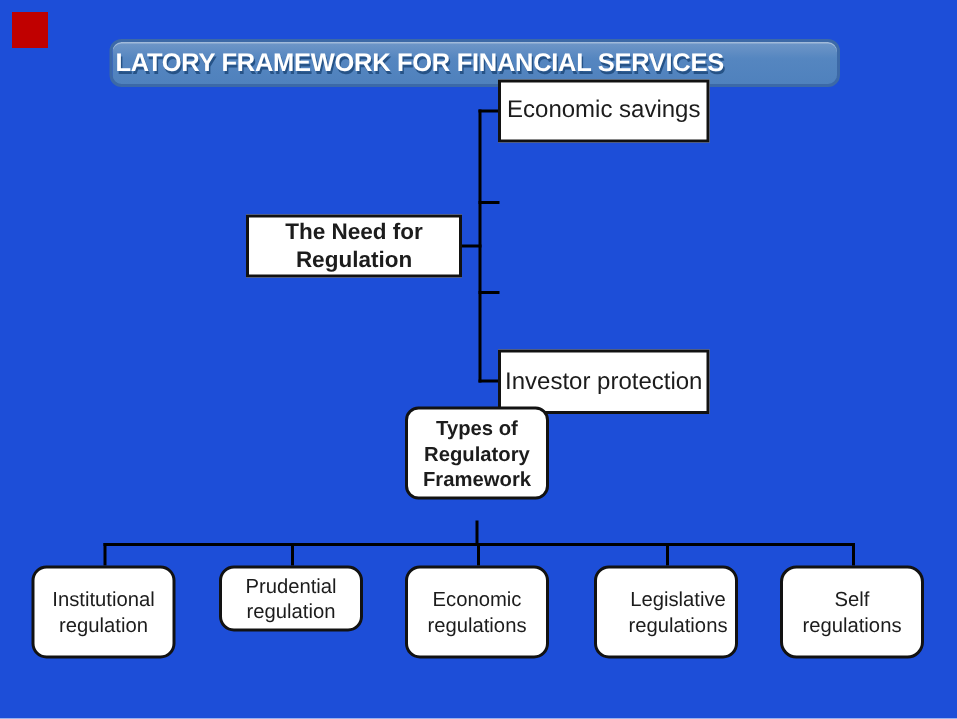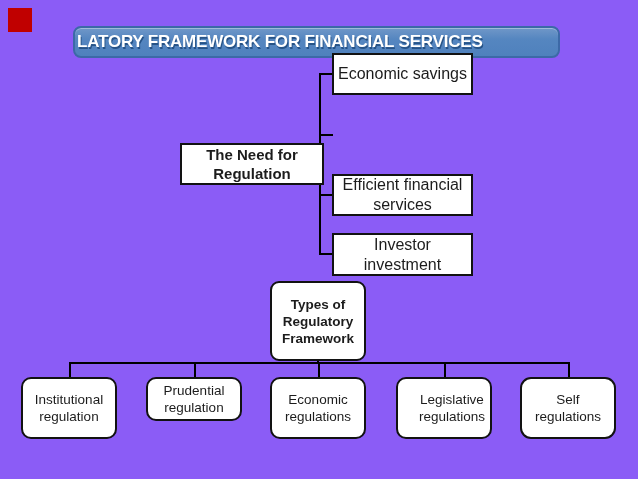--- a/index.html
+++ b/index.html
@@ -6,21 +6,21 @@
     --banner-bg:#4f81bd;
     --banner-border:#3c69a7;
     --marker-red:#c00000;
     --line:#000;
     --ink:#1c1c1c;
   }
   html,body{margin:0;padding:0;background:#fff;}
   #slide{
     position:relative;
     width:638px;height:479px;
-    background:#8b5cf6;
+    background:#1d4ed8;
     overflow:hidden;
     font-family:"Liberation Sans", sans-serif;
     color:var(--ink);
   }
   .marker{
     position:absolute;left:8px;top:8px;width:24px;height:24px;
     background:var(--marker-red);
   }
   .banner{
     position:absolute;left:73px;top:26px;width:487px;height:32px;
@@ -42,21 +42,21 @@
     border:2px solid #121212;
     display:flex;flex-direction:column;align-items:center;justify-content:center;
     text-align:center;z-index:2;
   }
   .box span{display:block;}
   .sq{border-radius:0;}
   .rd9{border-radius:9px;}
   .rd10{border-radius:10px;text-align:right;}
   .bold{font-weight:bold;}
   .fz16{font-size:16px;line-height:20px;}
-  .fz15{font-size:15px;line-height:19px;margin-left:16px;}
+  .fz15{font-size:15px;line-height:19px;}
   .fz13{font-size:13.5px;line-height:17px;}
   .hline,.vline{position:absolute;background:var(--line);z-index:0;}
 </style>
 </head>
 <body>
 
 <div id="slide">
 
   <div class="marker"></div>
 
@@ -72,37 +72,33 @@
   <div class="hline" style="left:319px;top:253px;width:14px;height:2px;"></div>
 
   <div class="box sq fz15 bold" style="left:164px;top:143px;width:144px;height:42px;">
     <span>The Need for</span>
     <span>Regulation</span>
   </div>
 
   <div class="box sq fz16" style="left:332px;top:53px;width:141px;height:42px;">
     <span>Economic savings</span>
   </div>
-  <div class="box sq fz16" style="left:332px;top:174px;width:141px;height:42px;">
-    <span>Efficient financial</span>
-    <span>services</span>
-  </div>
   <div class="box sq fz16" style="left:332px;top:233px;width:141px;height:43px;">
-    <span>Investor investment</span>
+    <span>Investor protection</span>
   </div>
 
   <div class="vline" style="left:317px;top:347px;width:2px;height:16px;"></div>
   <div class="hline" style="left:69px;top:362px;width:501px;height:2px;"></div>
   <div class="vline" style="left:69px;top:362px;width:2px;height:15px;"></div>
   <div class="vline" style="left:194px;top:362px;width:2px;height:15px;"></div>
   <div class="vline" style="left:318px;top:362px;width:2px;height:15px;"></div>
   <div class="vline" style="left:444px;top:362px;width:2px;height:15px;"></div>
   <div class="vline" style="left:568px;top:362px;width:2px;height:15px;"></div>
 
-  <div class="box rd9 fz13 bold" style="left:270px;top:281px;width:96px;height:80px;">
+  <div class="box rd9 fz13 bold" style="left:270px;top:271px;width:96px;height:62px;">
     <span>Types of</span>
     <span>Regulatory</span>
     <span>Framework</span>
   </div>
 
   <div class="box rd10 fz13" style="left:21px;top:377px;width:96px;height:62px;">
     <span>Institutional</span>
     <span>regulation</span>
   </div>
   <div class="box rd10 fz13" style="left:146px;top:377px;width:96px;height:44px;">

